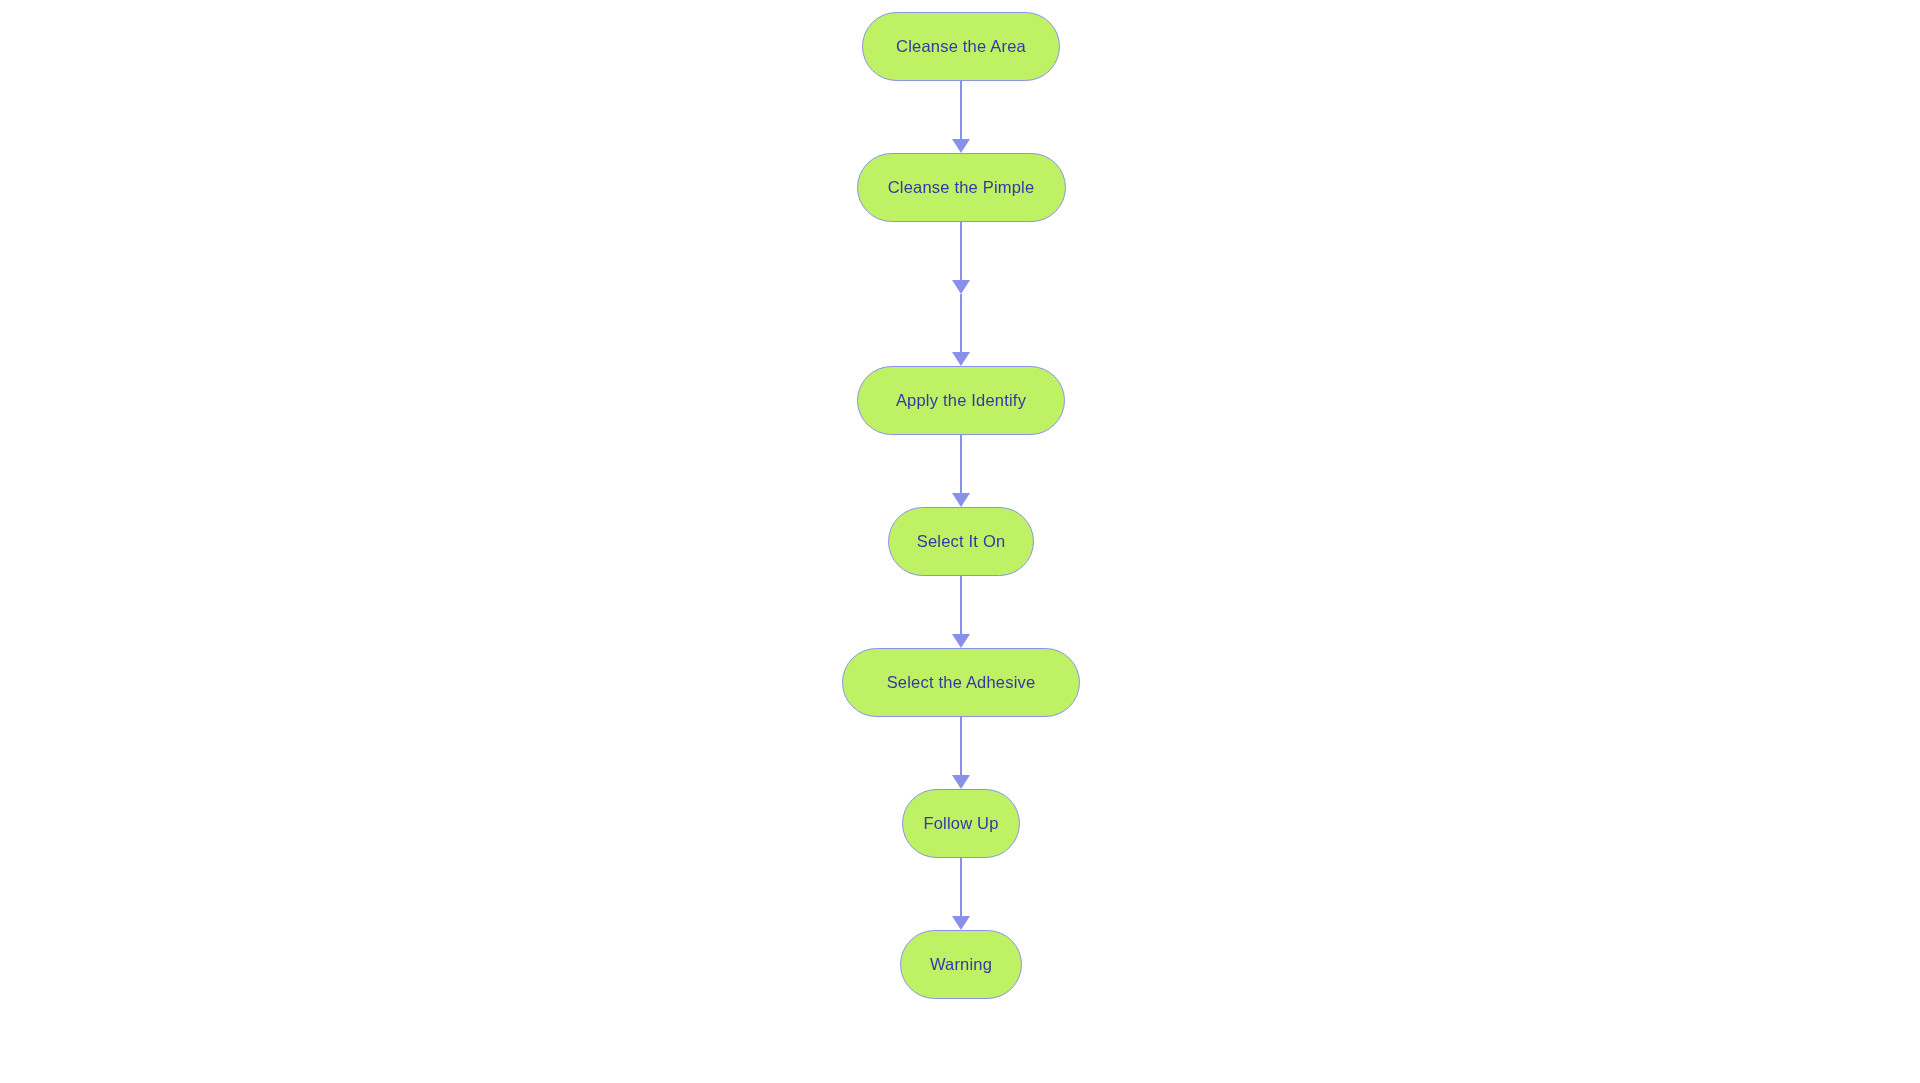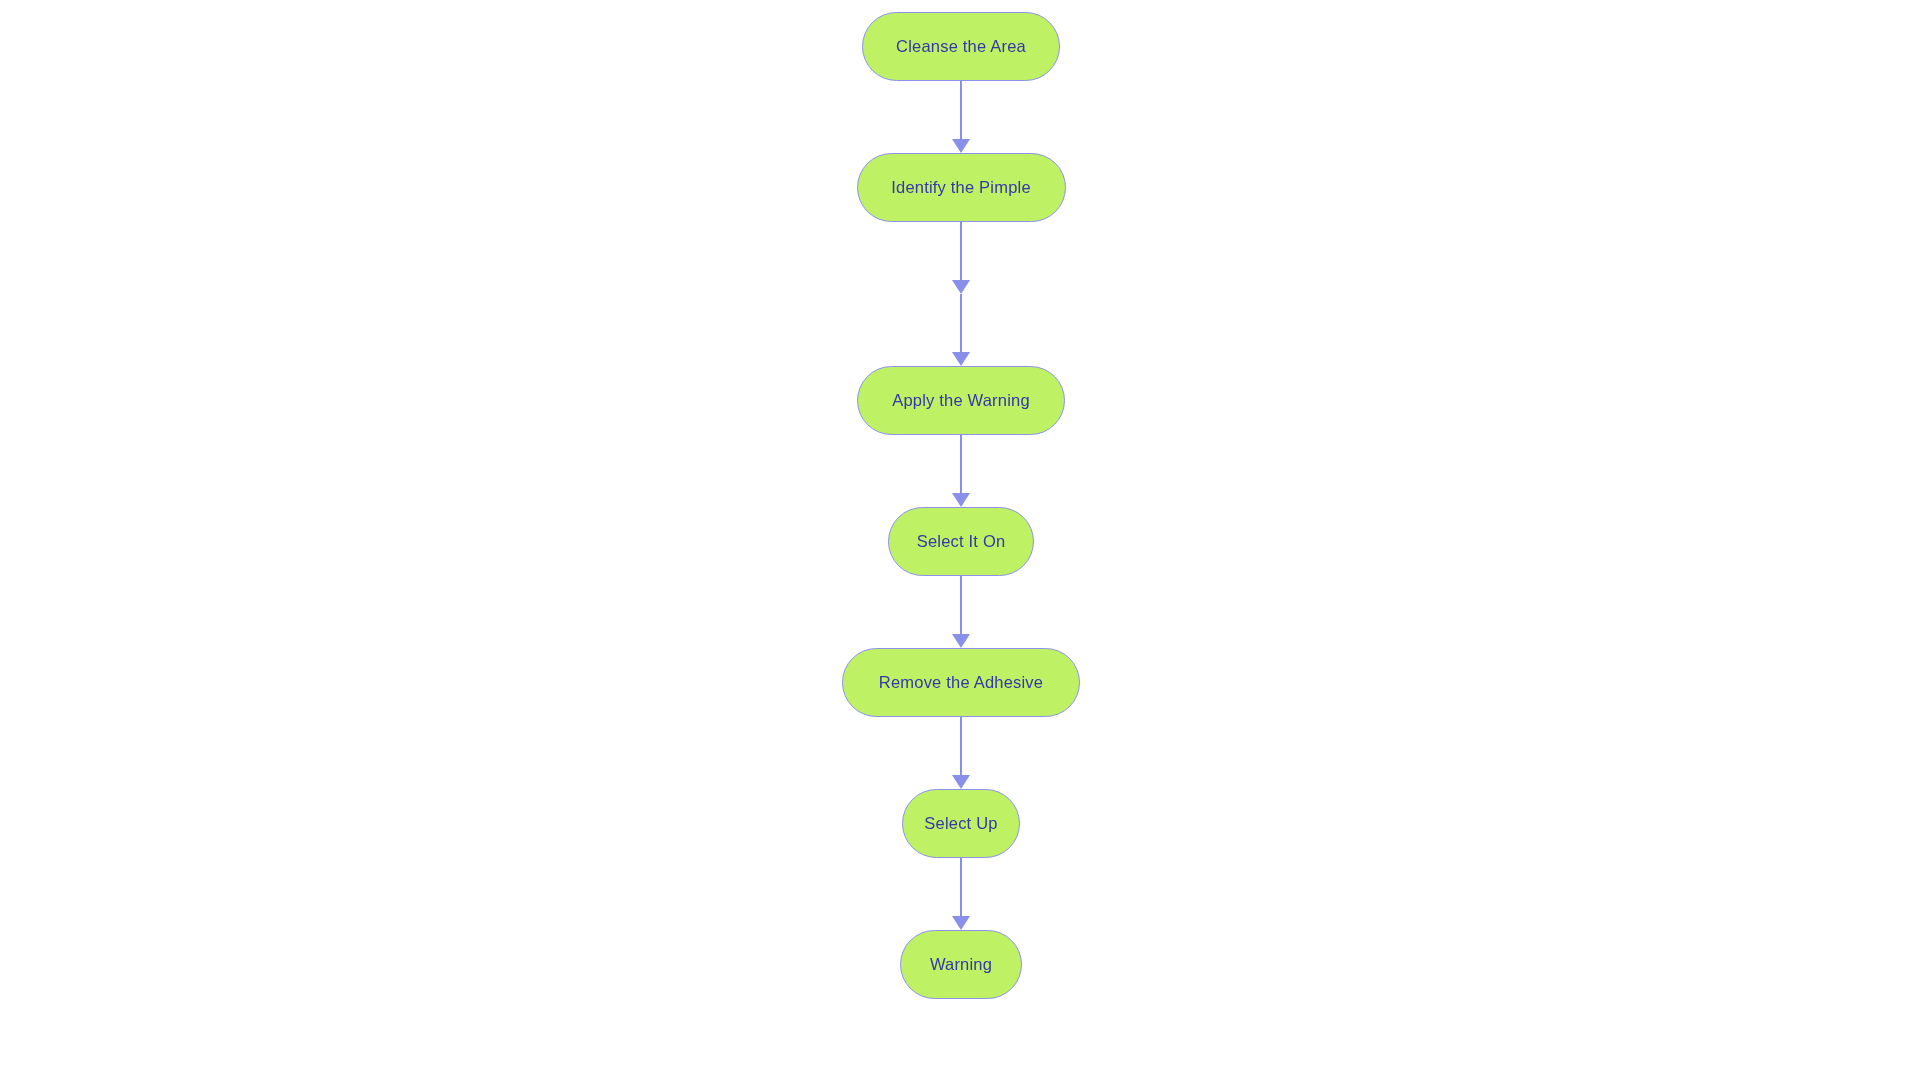--- a/index.html
+++ b/index.html
@@ -80,63 +80,63 @@
     <div class="node w1">
       <span>Cleanse the Area</span>
     </div>
 
     <div class="arrow">
       <div class="line"></div>
       <div class="head"></div>
     </div>
 
     <div class="node w2">
-      <span>Identify the Pimple</span>
+      <span>Cleanse the Pimple</span>
     </div>
 
     <div class="arrow">
       <div class="line"></div>
       <div class="head"></div>
     </div>
 
 
     <div class="arrow">
       <div class="line"></div>
       <div class="head"></div>
     </div>
 
     <div class="node w4">
-      <span>Apply the Warning</span>
+      <span>Apply the Identify</span>
     </div>
 
     <div class="arrow">
       <div class="line"></div>
       <div class="head"></div>
     </div>
 
     <div class="node w5">
       <span>Select It On</span>
     </div>
 
     <div class="arrow">
       <div class="line"></div>
       <div class="head"></div>
     </div>
 
     <div class="node w6">
-      <span>Remove the Adhesive</span>
+      <span>Select the Adhesive</span>
     </div>
 
     <div class="arrow">
       <div class="line"></div>
       <div class="head"></div>
     </div>
 
     <div class="node w7">
-      <span>Select Up</span>
+      <span>Follow Up</span>
     </div>
 
     <div class="arrow">
       <div class="line"></div>
       <div class="head"></div>
     </div>
 
     <div class="node w8">
       <span>Warning</span>
     </div>

